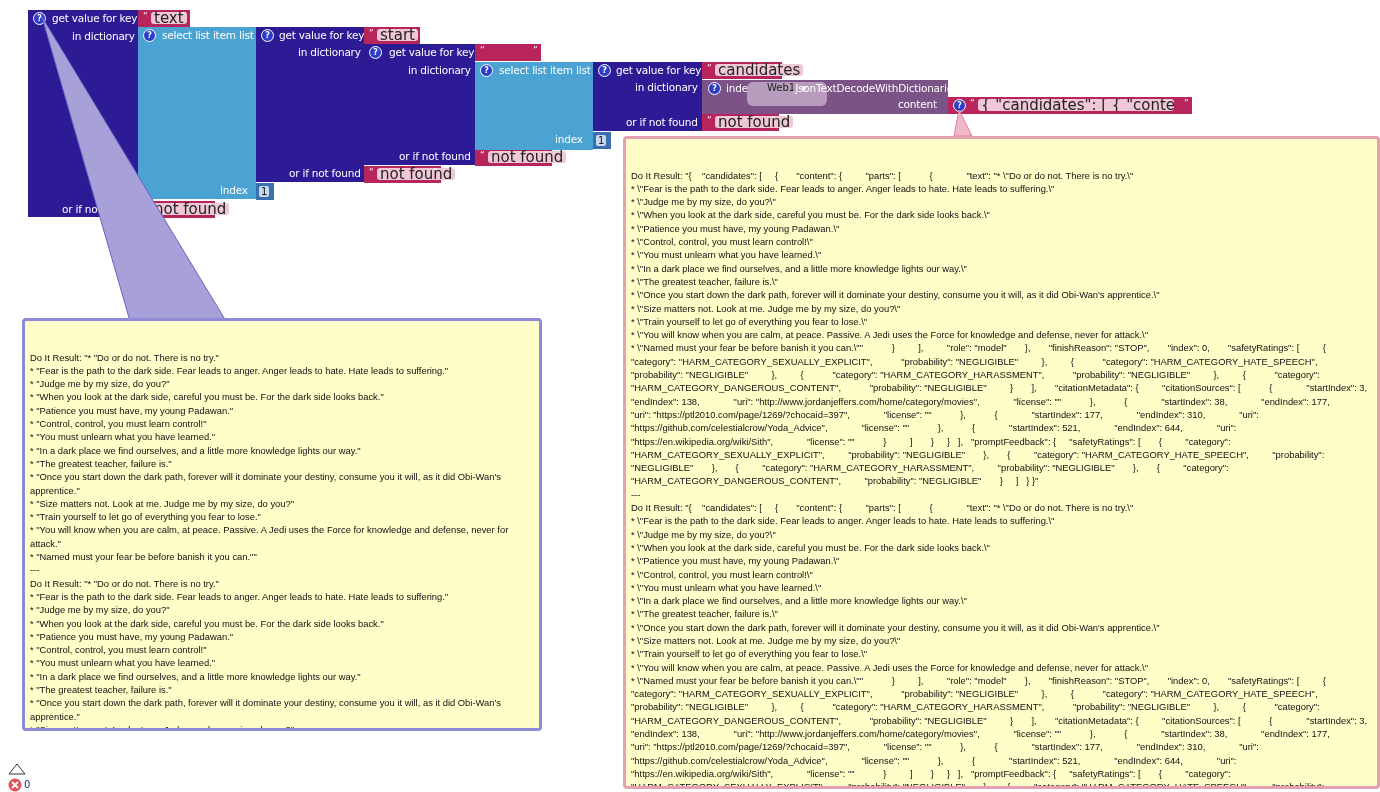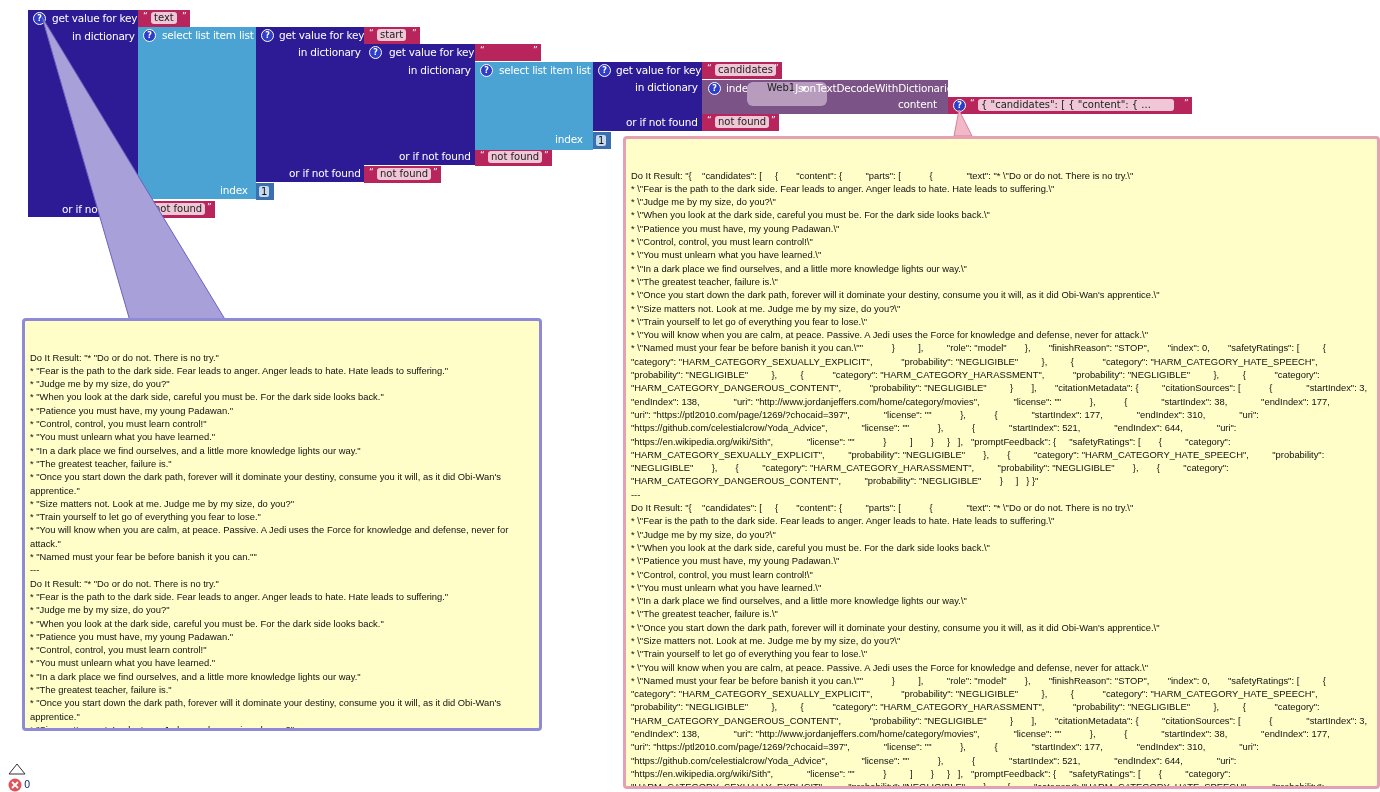--- a/index.html
+++ b/index.html
@@ -8,21 +8,21 @@
   .blk { position:absolute; box-sizing:border-box; }
   .dict { background:#2d1b96; }
   .list { background:#4aa3d3; }
   .proc { background:#7c5386; }
   .str  { background:#b8245c; height:17px; }
   .num  { background:#3a6fb0; height:17px; }
   .lbl { position:absolute; color:#fff; font-size:10.5px; white-space:nowrap; line-height:14px; letter-spacing:-0.2px; }
   .help { position:absolute; width:13px; height:13px; border-radius:50%; background:#2f3ec8;
           border:1px solid #fff; box-sizing:border-box; color:#fff; font-size:8px; font-weight:bold;
           text-align:center; line-height:11px; }
-  .field { position:absolute; background:#f0c7d6; color:#222; font-size:10px; line-height:12px;
+  .field { position:absolute; background:#f0c7d6; color:#222; font-size:15px; line-height:12px;
            height:12px; padding:0 3px; border-radius:3px; top:2px; white-space:nowrap; }
   .quote { position:absolute; color:#fff; font-size:9px; top:1px; }
   .numfield { position:absolute; background:#c7d9ee; color:#111; font-size:10px; line-height:11px;
               height:11px; padding:0 2px; border-radius:2px; top:3px; left:3px; }
   .dd { position:absolute; background:#b79cbe; color:#222; font-size:10px; line-height:12px;
         height:24px; padding:0 20px; border-radius:6px; }
   .bubble { position:absolute; background:#fffdc8; font-family:"Liberation Sans", sans-serif;
             font-size:9.4px; line-height:13.3px; color:#111; box-sizing:border-box; padding:3px 5px;
             white-space:pre-wrap; overflow:hidden; }
   .bubble-l { border:3px solid #8f8ad8; border-radius:4px; }

